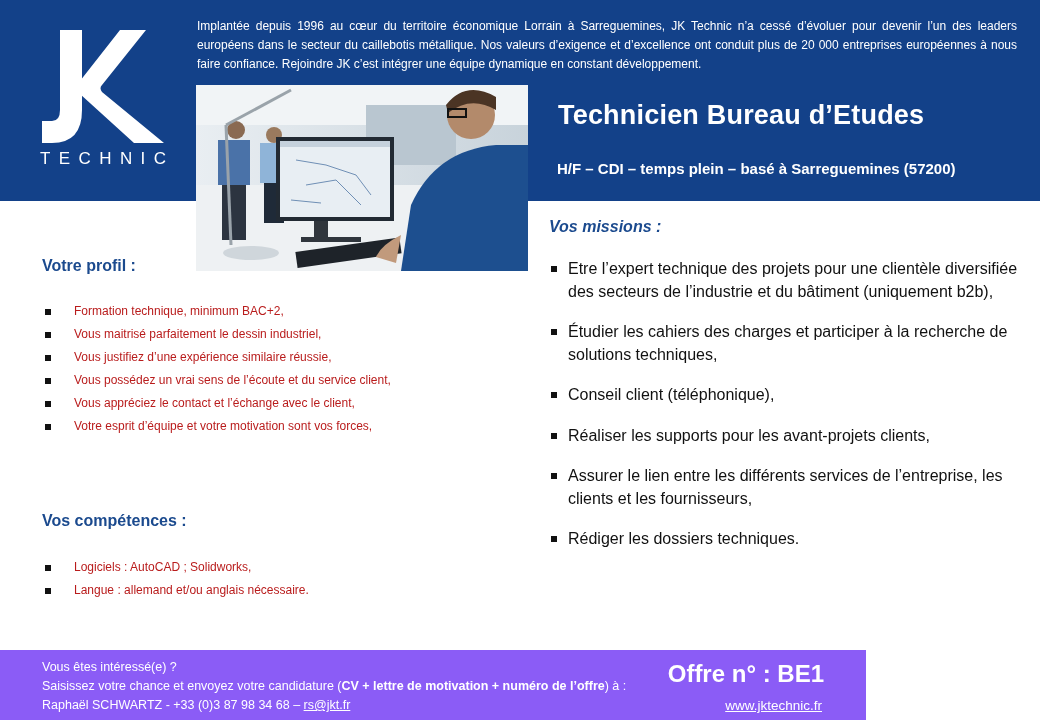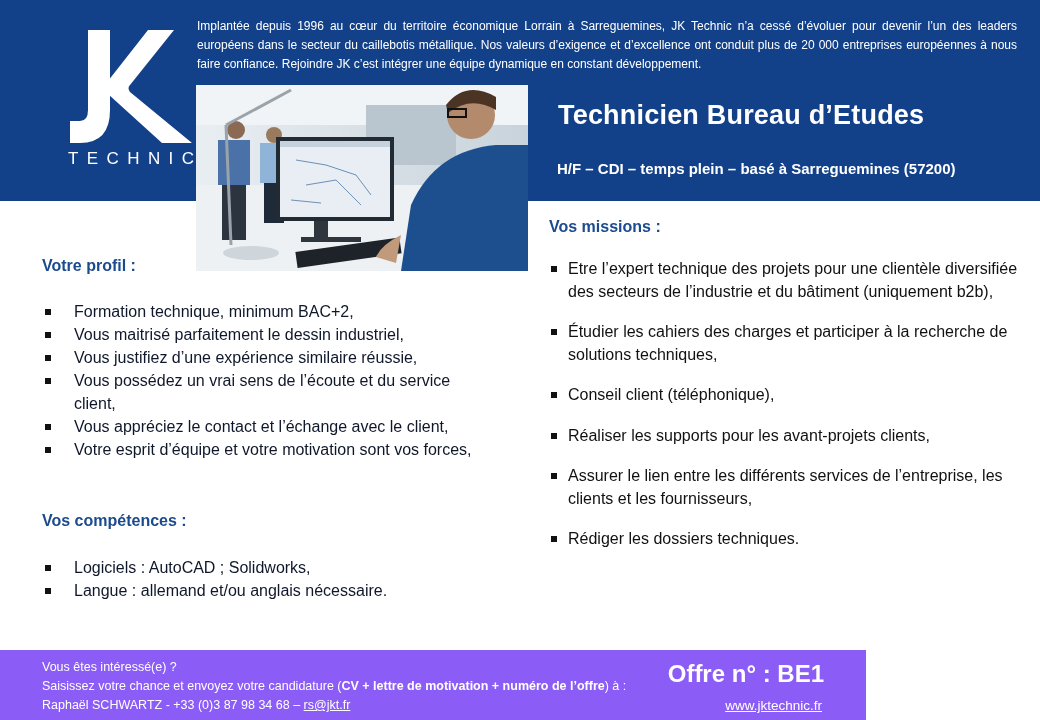--- a/index.html
+++ b/index.html
@@ -1,34 +1,34 @@
 <!DOCTYPE html>
 <html><head>
 <meta charset="utf-8">
 <style>
   * { box-sizing: border-box; margin: 0; padding: 0; }
   html, body { width: 1040px; height: 720px; overflow: hidden; background: #ffffff; }
   body { position: relative; font-family: "Liberation Sans", "DejaVu Sans", sans-serif; color: #111; }
 
   .top-band { position: absolute; left: 0; top: 0; width: 1040px; height: 201px; background: #134189; }
 
-  .logo { position: absolute; left: 40px; top: 30px; width: 125px; height: 145px; margin-left: 28px; }
+  .logo { position: absolute; left: 40px; top: 30px; width: 125px; height: 145px; }
   .logo svg { display: block; }
   .logo-text { position: absolute; left: 0; top: 119px; width: 130px; color: #fff; font-size: 17px; letter-spacing: 8.4px; font-family: "Liberation Sans", sans-serif; }
 
   .intro { position: absolute; left: 197px; top: 17px; width: 820px; color: #fff; font-size: 12px; line-height: 19px; text-align: justify; }
 
   .photo { position: absolute; left: 196px; top: 85px; width: 332px; height: 186px; overflow: hidden; background: #dfe5ea; }
 
   .job-title { position: absolute; left: 558px; top: 100px; color: #fff; font-size: 27px; font-weight: bold; letter-spacing: 0.2px; }
   .job-subtitle { position: absolute; left: 557px; top: 160px; color: #fff; font-size: 15px; font-weight: bold; }
 
   .section-title { position: absolute; color: #1b4a8e; font-weight: bold; font-size: 16px; }
 
-  ul.bullets { position: absolute; list-style: none; font-size: 16px; line-height: 23px; color: #0f172a; }
+  ul.bullets { position: absolute; list-style: none; font-size: 12px; line-height: 23px; color: #b91c1c; }
   ul.bullets li { position: relative; padding-left: 32px; }
   ul.bullets li .sq { position: absolute; left: 3px; top: 9px; width: 6px; height: 6px; background: #111; }
 
   ul.missions { position: absolute; left: 549px; top: 258px; width: 480px; list-style: none; font-size: 16px; line-height: 22.5px; color: #111; }
   ul.missions li { position: relative; padding-left: 19px; margin-bottom: 18px; }
   ul.missions li .sq { position: absolute; left: 2px; top: 8px; width: 6px; height: 6px; background: #111; }
 
   .footer { position: absolute; left: 0; top: 650px; width: 866px; height: 70px; background: #8b5cf6; color: #fff; }
   .footer-lines { position: absolute; left: 42px; top: 8px; font-size: 12.5px; line-height: 19px; }
   .footer-lines b { font-weight: bold; }
@@ -104,21 +104,21 @@
   <li><span class="sq"></span><span>Vous appréciez le contact et l’échange avec le client,</span></li>
   <li><span class="sq"></span><span>Votre esprit d’équipe  et votre motivation  sont vos forces,</span></li>
 </ul>
 
 <div class="section-title" style="left:42px; top:512px;">Vos compétences :</div>
 <ul class="bullets" style="left:42px; top:556px; width:440px;">
   <li><span class="sq"></span><span>Logiciels  : AutoCAD  ; Solidworks,</span></li>
   <li><span class="sq"></span><span>Langue : allemand  et/ou  anglais  nécessaire.</span></li>
 </ul>
 
-<div class="section-title" style="left:549px; top:218px;">Vos missions :</div>
+<div class="section-title" style="left:549px; top:218px;font-style:italic;">Vos missions :</div>
 <ul class="missions">
   <li><span class="sq"></span><span>Etre l’expert  technique  des projets pour une clientèle diversifiée  des secteurs de l’industrie  et du bâtiment (uniquement  b2b),</span></li>
   <li><span class="sq"></span><span>Étudier les cahiers des charges et participer  à la recherche de solutions techniques,</span></li>
   <li><span class="sq"></span><span>Conseil client  (téléphonique),</span></li>
   <li><span class="sq"></span><span>Réaliser  les supports pour les avant-projets clients,</span></li>
   <li><span class="sq"></span><span>Assurer le lien entre les différents services de l’entreprise, les clients et les fournisseurs,</span></li>
   <li><span class="sq"></span><span>Rédiger les dossiers techniques.</span></li>
 </ul>
 
 <div class="footer">

